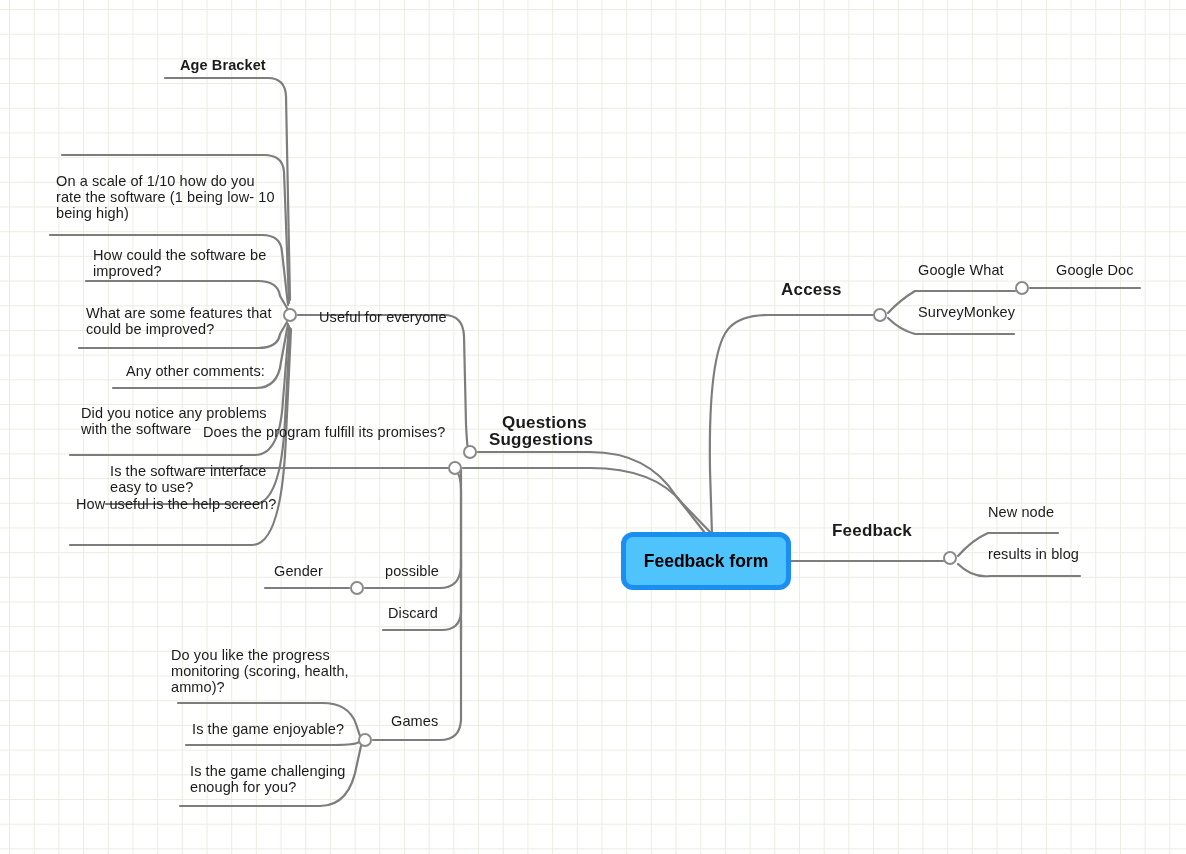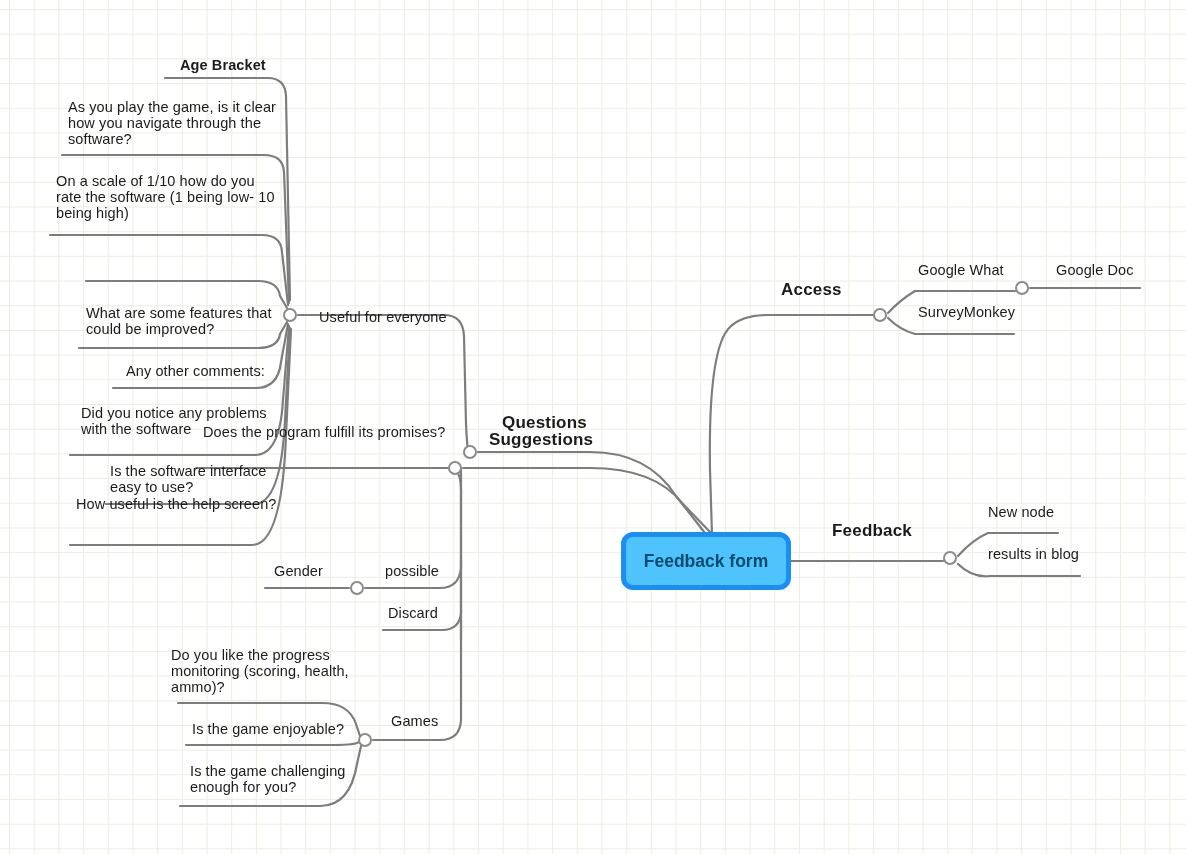--- a/index.html
+++ b/index.html
@@ -48,21 +48,21 @@
     top: 532px;
     width: 170px;
     height: 58px;
     box-sizing: border-box;
     border: 5px solid #1b8ef2;
     border-radius: 12px;
     background: #4ec3fc;
     display: flex;
     align-items: center;
     justify-content: center;
-    color: #0c4a6e;
+    color: #000000;
     font-family: "Liberation Sans", sans-serif;
     font-size: 17.5px;
     font-weight: bold;
     cursor: pointer;
   }
   .junction {
     position: absolute;
     width: 14px;
     height: 14px;
     border-radius: 50%;
@@ -142,28 +142,27 @@
   <div class="junction" style="left:350px; top:581px;"></div>
   <div class="junction" style="left:358px; top:733px;"></div>
   <div class="junction" style="left:873px; top:308px;"></div>
   <div class="junction" style="left:1015px; top:281px;"></div>
   <div class="junction" style="left:943px; top:551px;"></div>
 
   <div class="central">Feedback form</div>
 
   <div class="node-label" style="left:180px; top:57px;font-weight:bold;">Age Bracket</div>
 
-  <div class="node-label" style="left:68px; top:99px;">As you play the game, is it clear
-how you navigate through the
-software?</div>
 
   <div class="node-label" style="left:56px; top:173px;">On a scale of 1/10 how do you
 rate the software (1 being low- 10
 being high)</div>
 
+  <div class="node-label" style="left:93px; top:247px;">How could the software be
+improved?</div>
 
   <div class="node-label" style="left:86px; top:305px;">What are some features that
 could be improved?</div>
 
   <div class="node-label" style="left:126px; top:363px;">Any other comments:</div>
 
   <div class="node-label" style="left:81px; top:405px;">Did you notice any problems
 with the software</div>
 
   <div class="node-label" style="left:110px; top:463px;">Is the software interface

